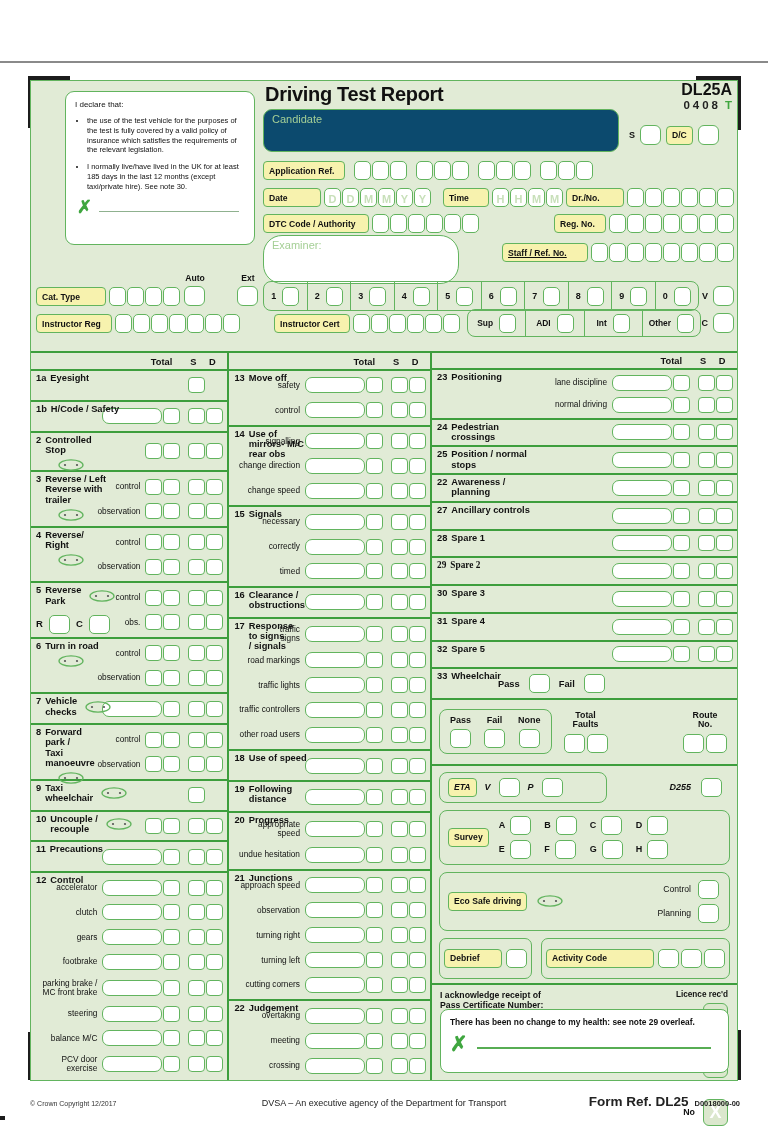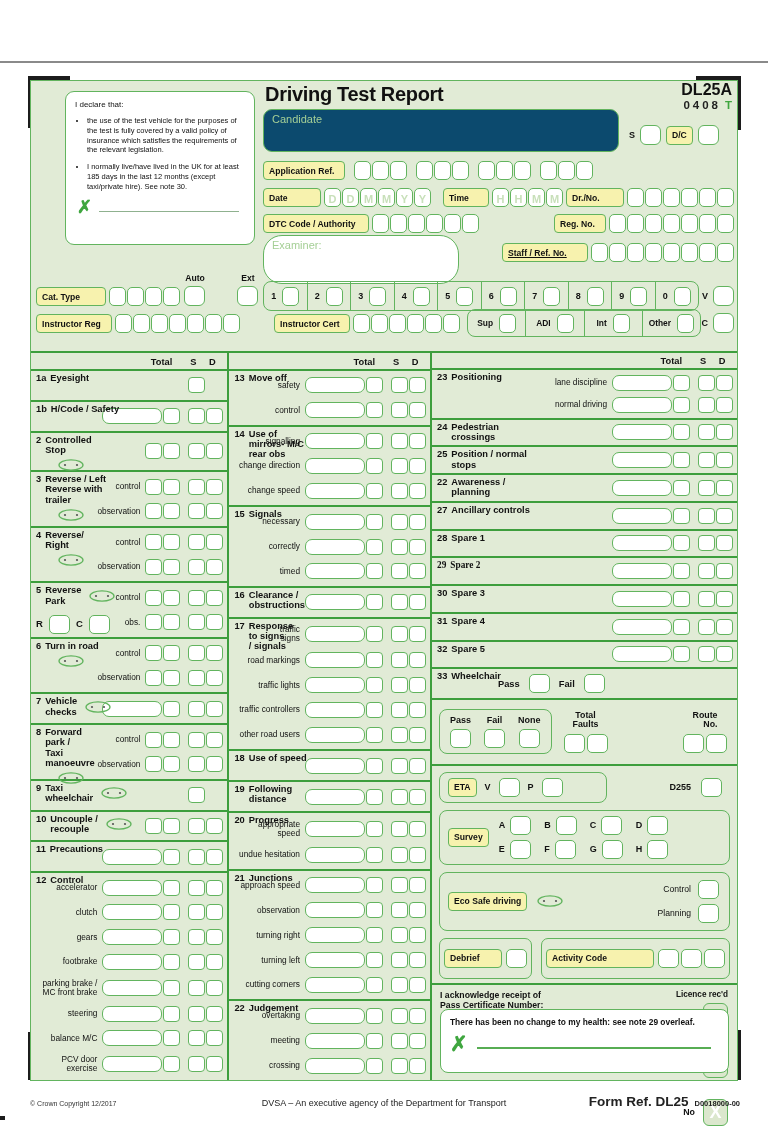--- a/index.html
+++ b/index.html
@@ -85,21 +85,21 @@
   .pf-l{font-weight:bold;font-size:9.3px;}
   
   .p-results{height:70px;border-top:2.6px solid var(--gdark);display:flex;align-items:center;padding:0 7px;}
   .pfn{border:1.6px solid var(--gmid);border-radius:8px;display:flex;gap:13px;padding:5px 10px;}
   .pfn-i{display:flex;flex-direction:column;align-items:center;gap:4px;font-weight:bold;font-size:9px;}
   .tfg{display:flex;flex-direction:column;align-items:center;gap:4px;font-weight:bold;font-size:8.8px;margin-left:12px;white-space:pre-line;text-align:center;line-height:1.1;}
   .rtg{display:flex;flex-direction:column;align-items:center;gap:4px;font-weight:bold;font-size:8.8px;margin-left:auto;margin-right:3px;white-space:pre-line;text-align:center;line-height:1.1;}
   .bxr{display:flex;gap:2px;}
   .p-admin{border-top:2.6px solid var(--gdark);padding:6px 7px 4px 7px;}
   .fr{border:1.5px solid var(--gmid);border-radius:8px;}
-  .arow{display:flex;margin-bottom:7px;}
+  .arow{display:flex;margin-bottom:7px;font-style:italic;}
   .eta{display:flex;align-items:center;gap:8px;padding:5px 8px;width:168px;}
   .sl{font-weight:bold;font-size:9px;}
   .d255{margin-left:auto;display:flex;align-items:center;gap:10px;padding-right:8px;}
   .survey{display:flex;align-items:center;gap:10px;padding:5px 8px;margin-bottom:7px;}
   .svgrid{display:grid;grid-template-columns:repeat(4,auto);column-gap:13px;row-gap:5px;}
   .svc{display:flex;align-items:center;gap:5px;font-weight:bold;font-size:9px;}
   .eco{display:flex;align-items:center;gap:10px;padding:7px 8px;margin-bottom:7px;}
   .eco-rows{margin-left:auto;display:flex;flex-direction:column;gap:5px;margin-right:2px;}
   .eco-row{display:flex;justify-content:flex-end;align-items:center;gap:7px;font-size:8.6px;}
   .drow{display:flex;gap:9px;}
@@ -1359,21 +1359,21 @@
               <span>Fail</span>
               <span class="bx lg"></span>
             </div>
           <div class="pfn-i">
               <span>None</span>
               <span class="bx lg"></span>
             </div>
         </div>
         <div class="tfg"><span style="white-space: pre-line;">Total
 Faults</span><span class="bxr"><span class="bx lg"></span><span class="bx lg"></span></span></div>
-        <div class="rtg"><span style="white-space: pre-line; text-align: right;">Route
+        <div class="rtg"><span style="white-space: pre-line;">Route
 No.</span><span class="bxr"><span class="bx lg"></span><span class="bx lg"></span></span></div>
       </div>
 
       <div class="p-admin">
         <div class="arow">
           <div class="fr eta">
             <span class="ylab">ETA</span>
             <span class="sl">V</span>
             <span class="bx lg"></span>
             <span class="sl">P</span>

